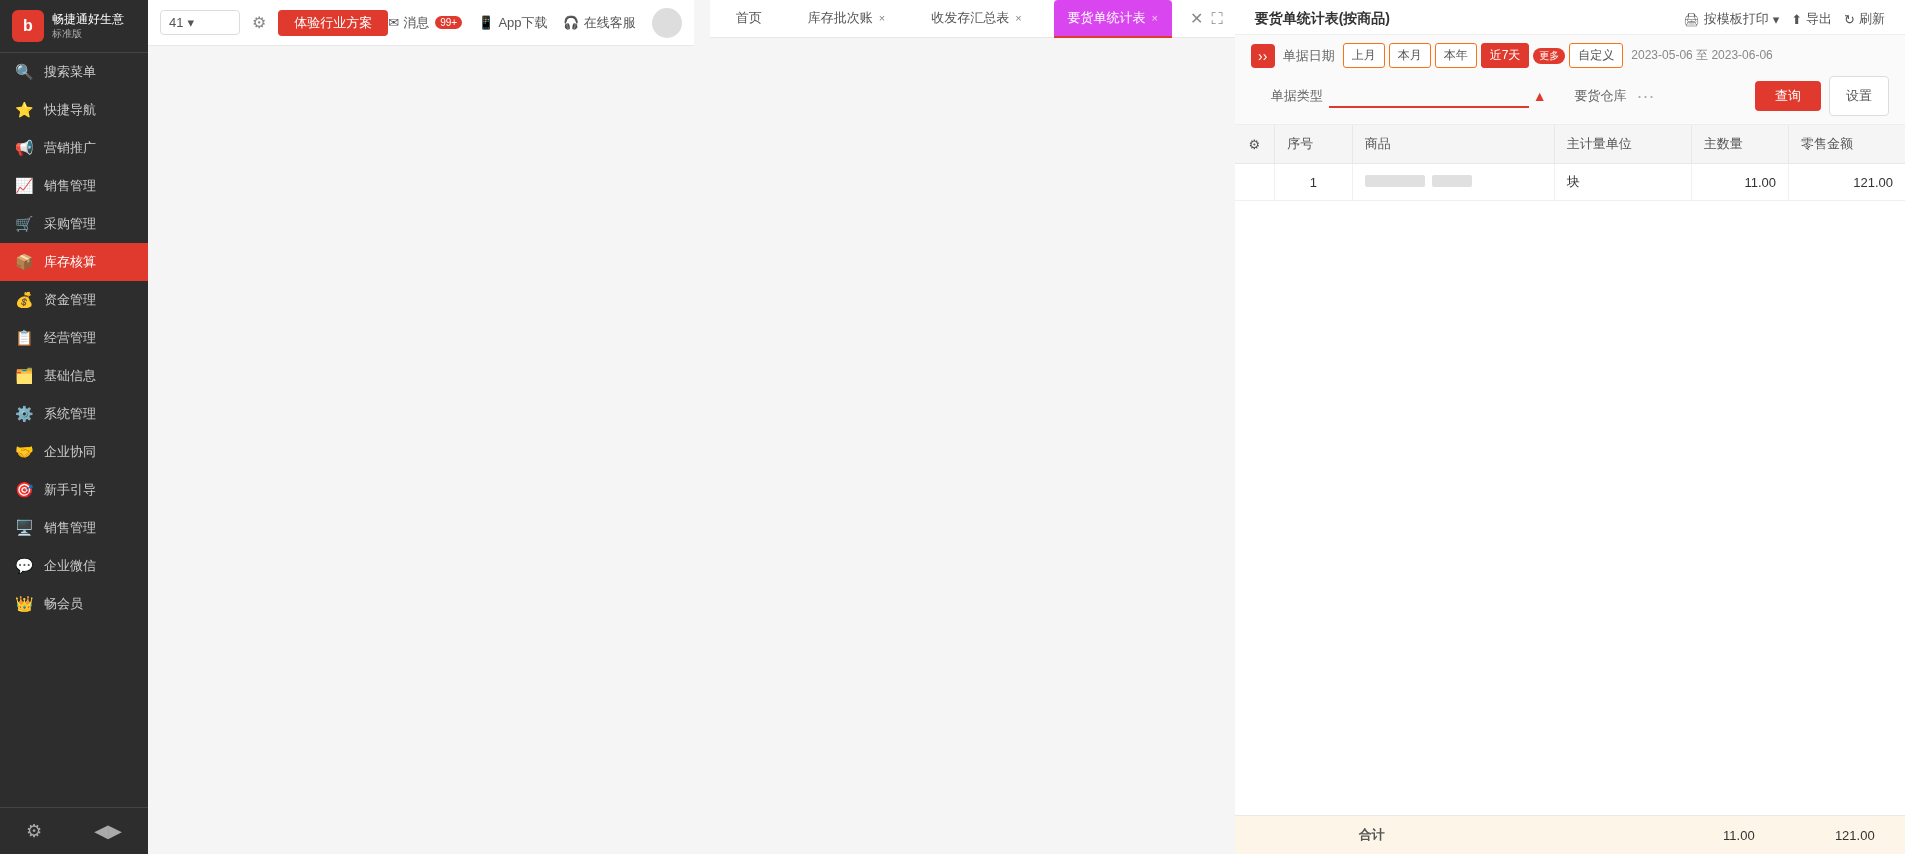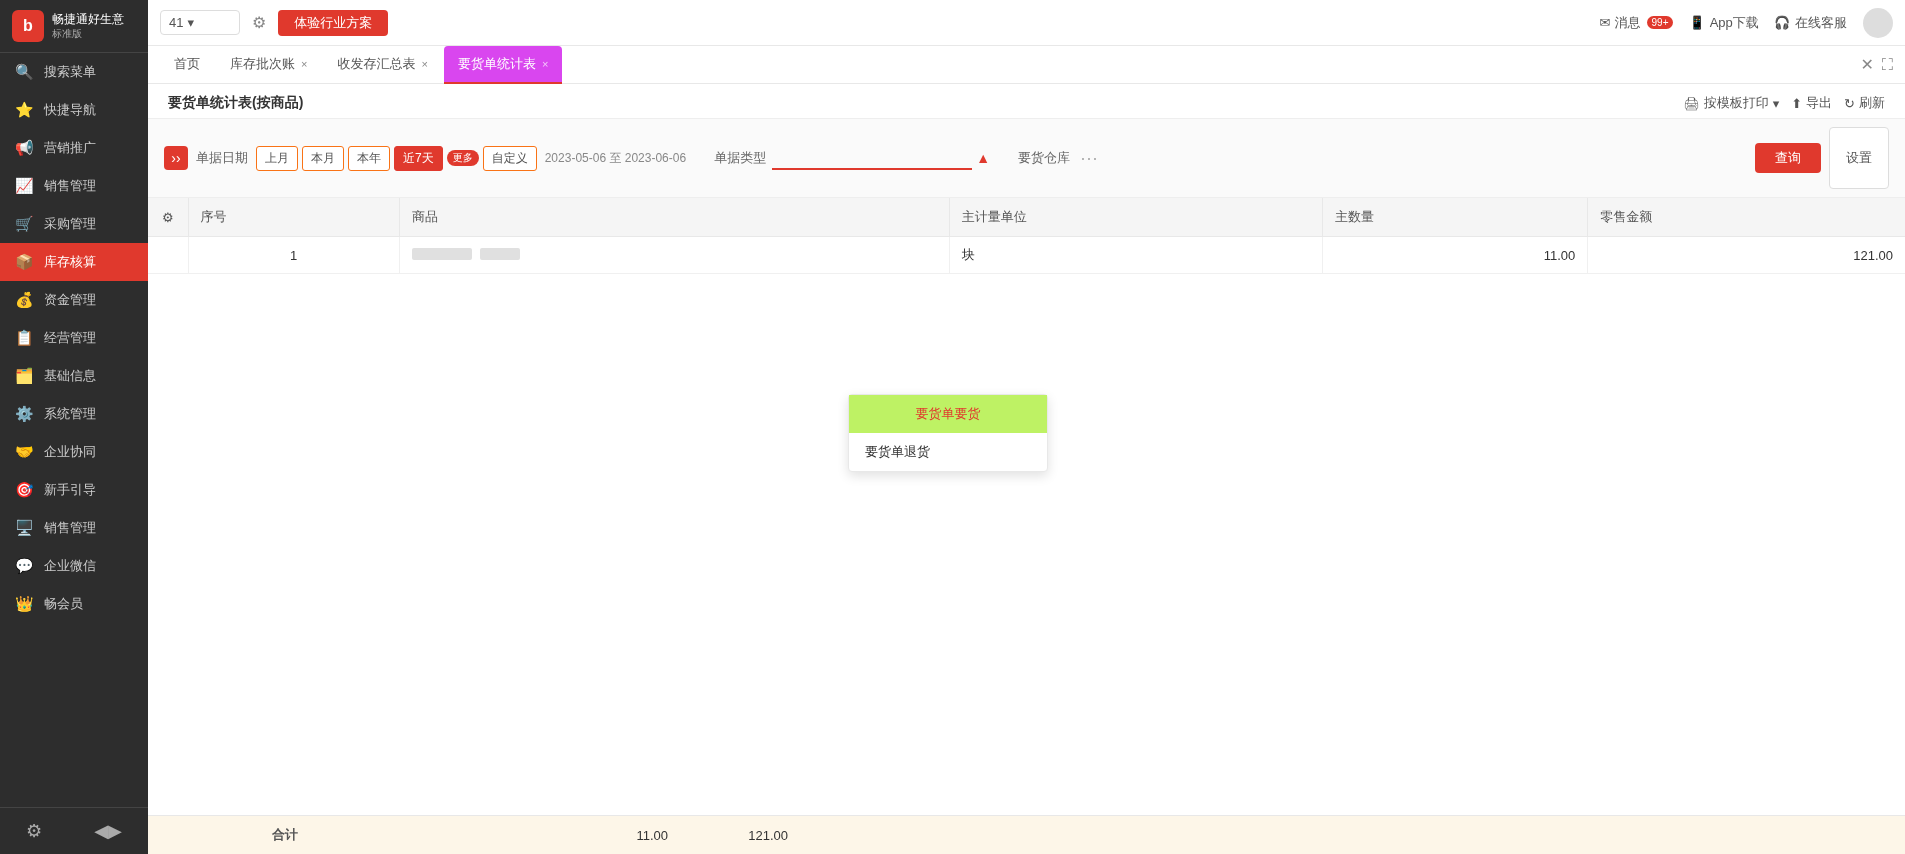--- a/index.html
+++ b/index.html
@@ -72,21 +72,21 @@
       color: #aaa;
       cursor: pointer;
       font-size: 18px;
       padding: 4px 8px;
     }
 
     
     .main {
       flex: 1;
       display: flex;
-      flex-direction: column;
+      flex-direction: row;
       overflow: hidden;
     }
 
     
     .topbar {
       background: #fff;
       height: 46px;
       display: flex;
       align-items: center;
       padding: 0 12px;
@@ -156,21 +156,22 @@
 
     
     .tabbar {
       background: #fff;
       display: flex;
       align-items: center;
       border-bottom: 1px solid #e8e8e8;
       padding: 0 12px;
       height: 38px;
       flex-shrink: 0;
-      gap: 2px;
+      gap: 18px;
+      margin-left: 16px;
     }
     .tab {
       display: flex;
       align-items: center;
       padding: 0 14px;
       height: 38px;
       cursor: pointer;
       font-size: 13px;
       color: #555;
       border-bottom: 2px solid transparent;
@@ -340,21 +341,21 @@
       padding: 6px 20px;
       cursor: pointer;
       font-size: 13px;
       margin-left: auto;
     }
     .filter-set-btn {
       background: #fff;
       color: #555;
       border: 1px solid #ddd;
       border-radius: 4px;
-      padding: 21px 16px;
+      padding: 10px 16px;
       cursor: pointer;
       font-size: 13px;
     }
     .dropdown-menu {
       position: absolute;
       background: #fff;
       border: 1px solid #e8e8e8;
       border-radius: 4px;
       box-shadow: 0 4px 12px rgba(0,0,0,0.12);
       min-width: 180px;

